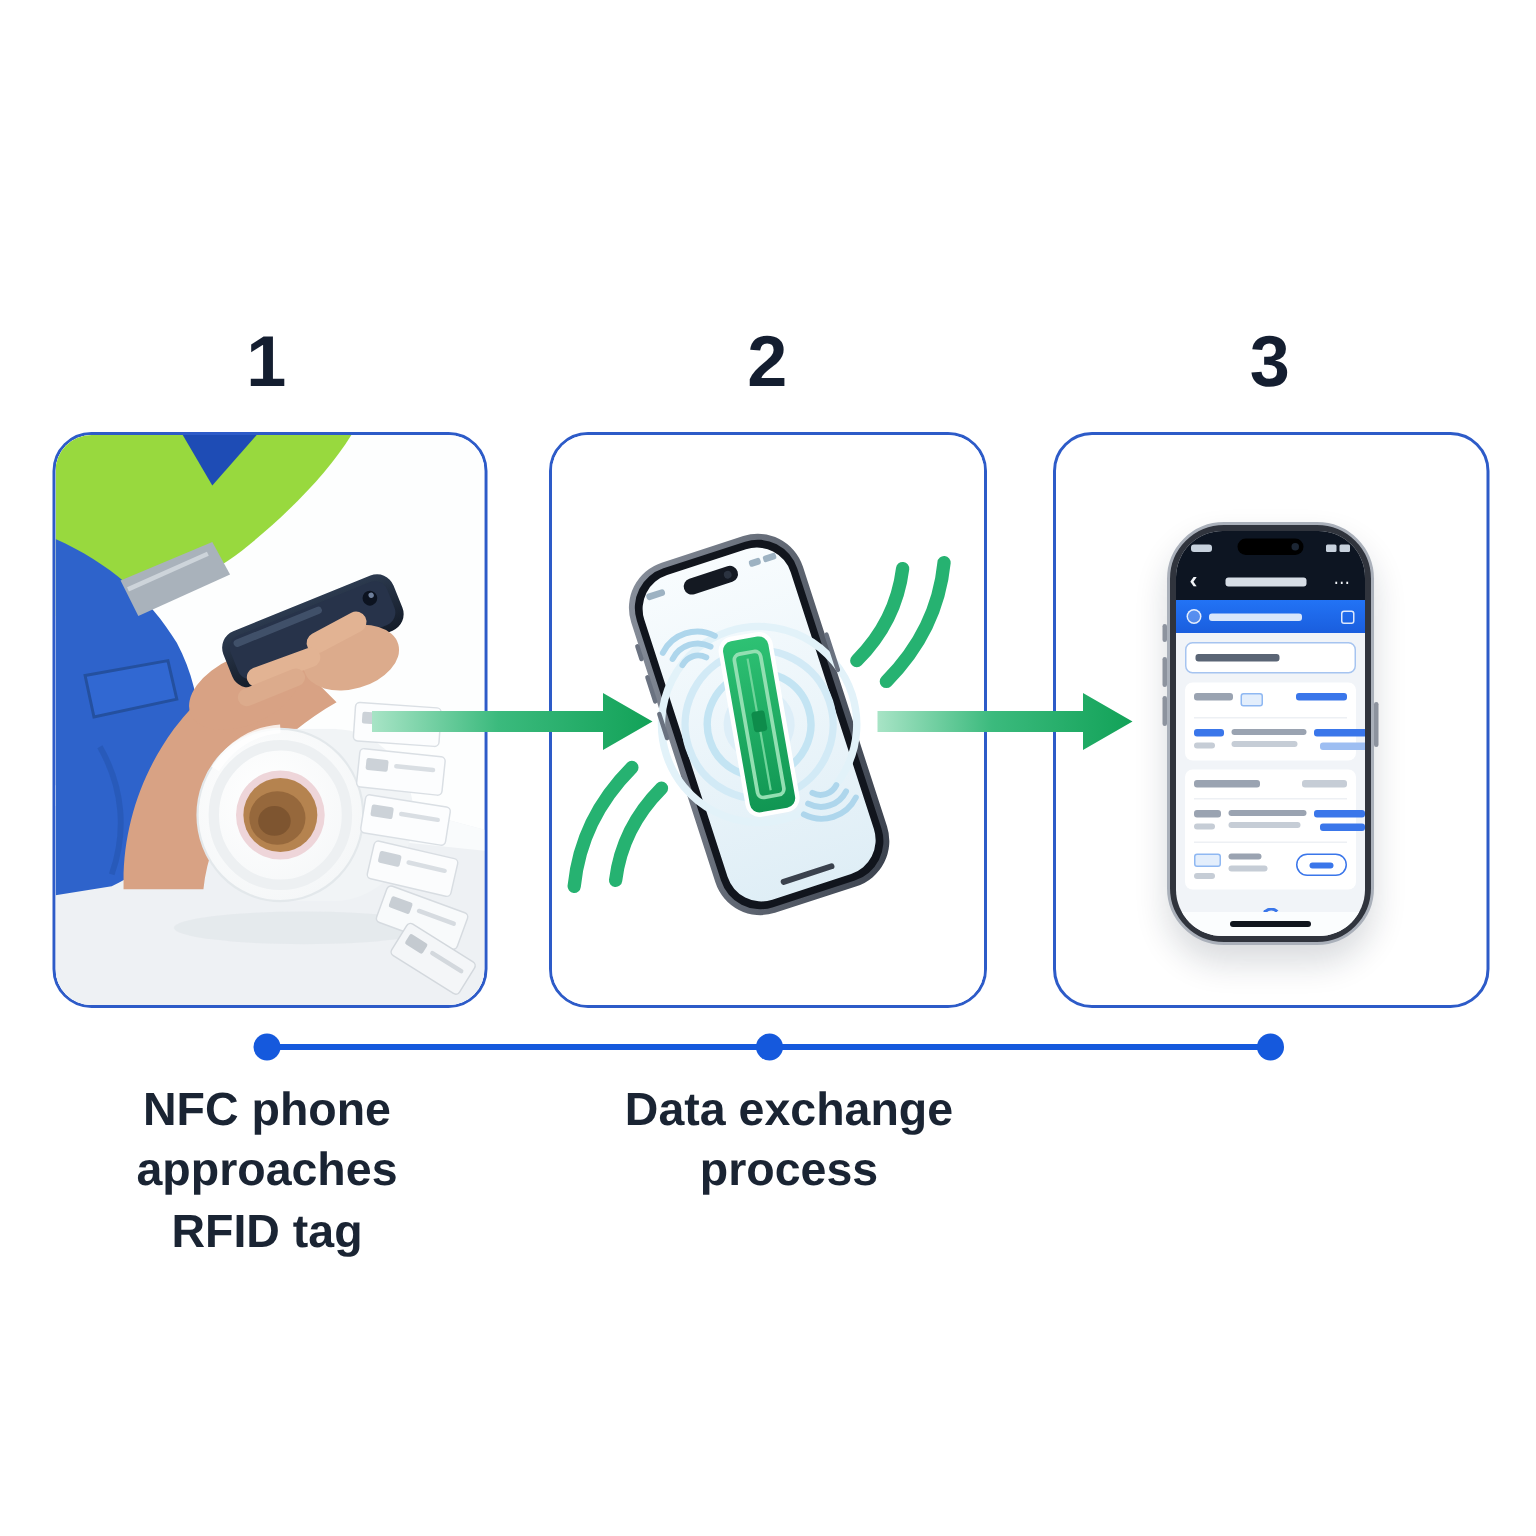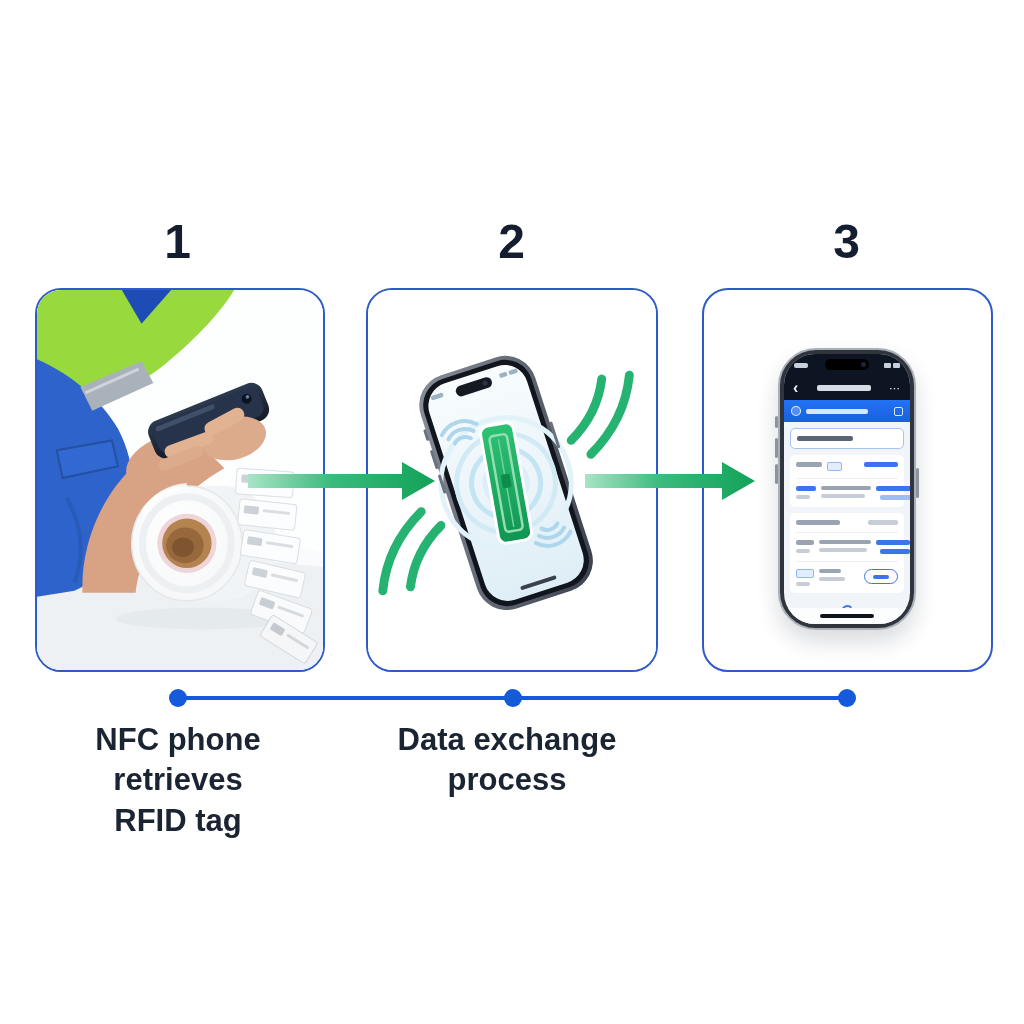--- a/index.html
+++ b/index.html
@@ -374,18 +374,18 @@
     <path d="M248,474 L402,474 L402,462 L435,481 L402,500 L402,488 L248,488 Z" fill="url(#arrowG1)"></path>
     <path d="M585,474 L722,474 L722,462 L755,481 L722,500 L722,488 L585,488 Z" fill="url(#arrowG2)"></path>
   </svg>
 
   <div class="timeline-line"></div>
   <div class="timeline-dot" style="left:169px"></div>
   <div class="timeline-dot" style="left:504px"></div>
   <div class="timeline-dot" style="left:838px"></div>
 
   <div class="caption" style="left:28px">NFC phone
-retrieves
+approaches
 RFID tag</div>
-  <div class="caption" style="left:357px">Data exchange
+  <div class="caption" style="left:376px">Data exchange
 process</div>
 
 </div>
 
 </body></html>

